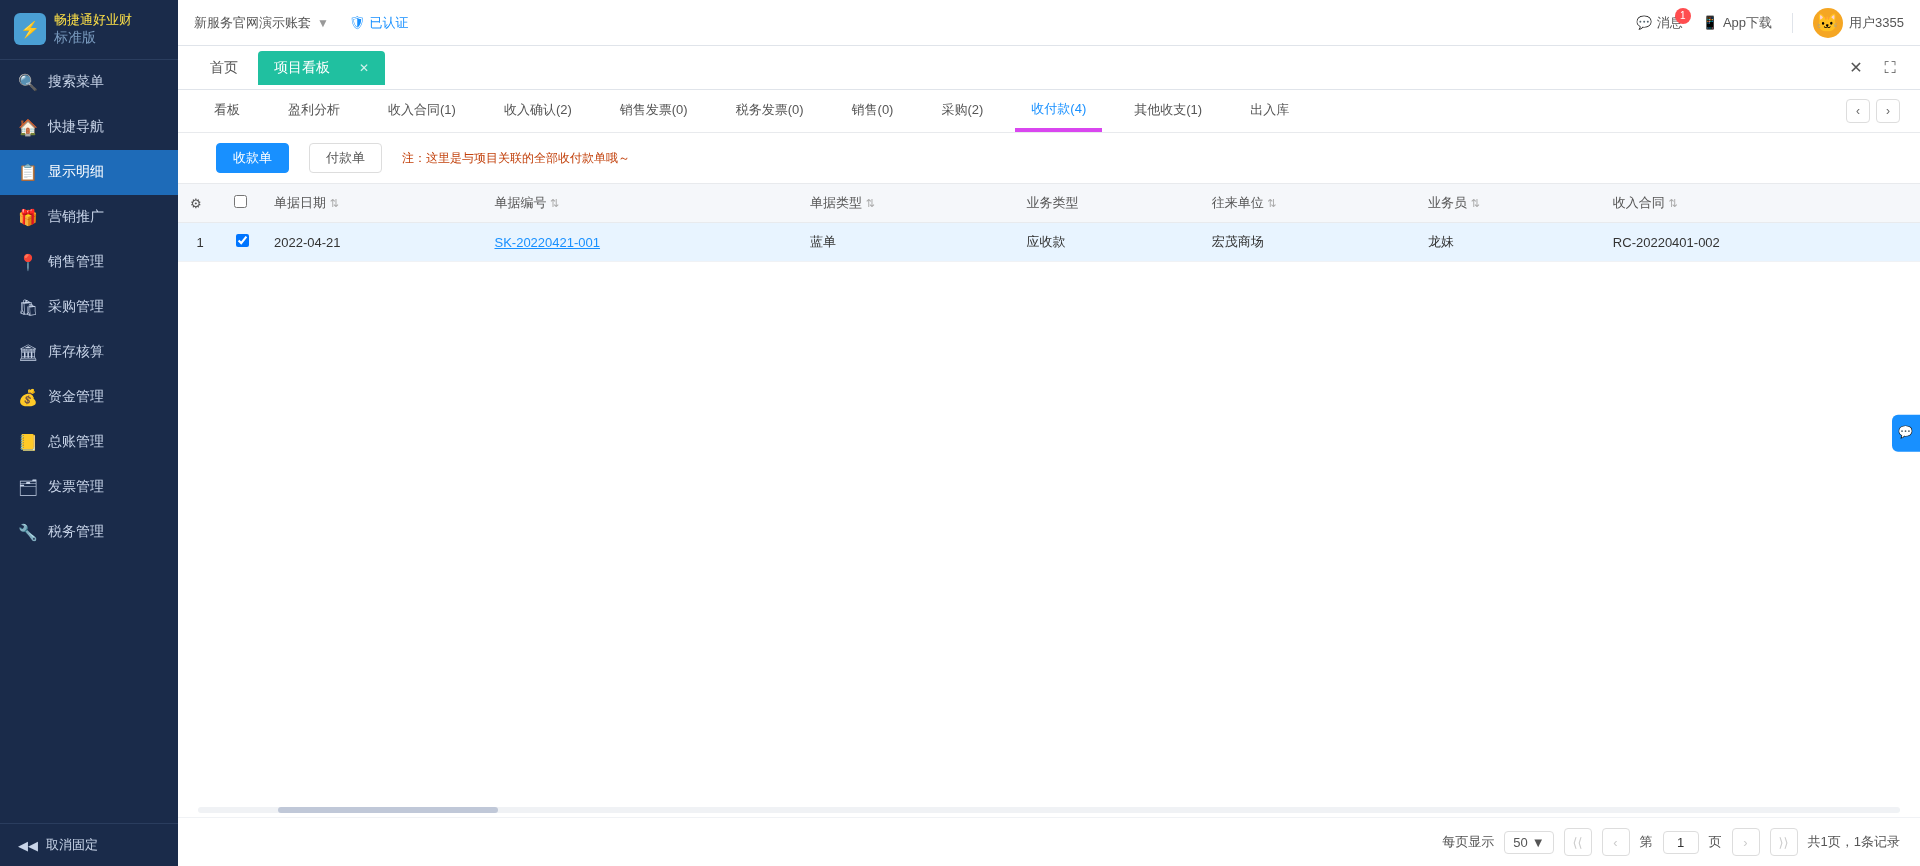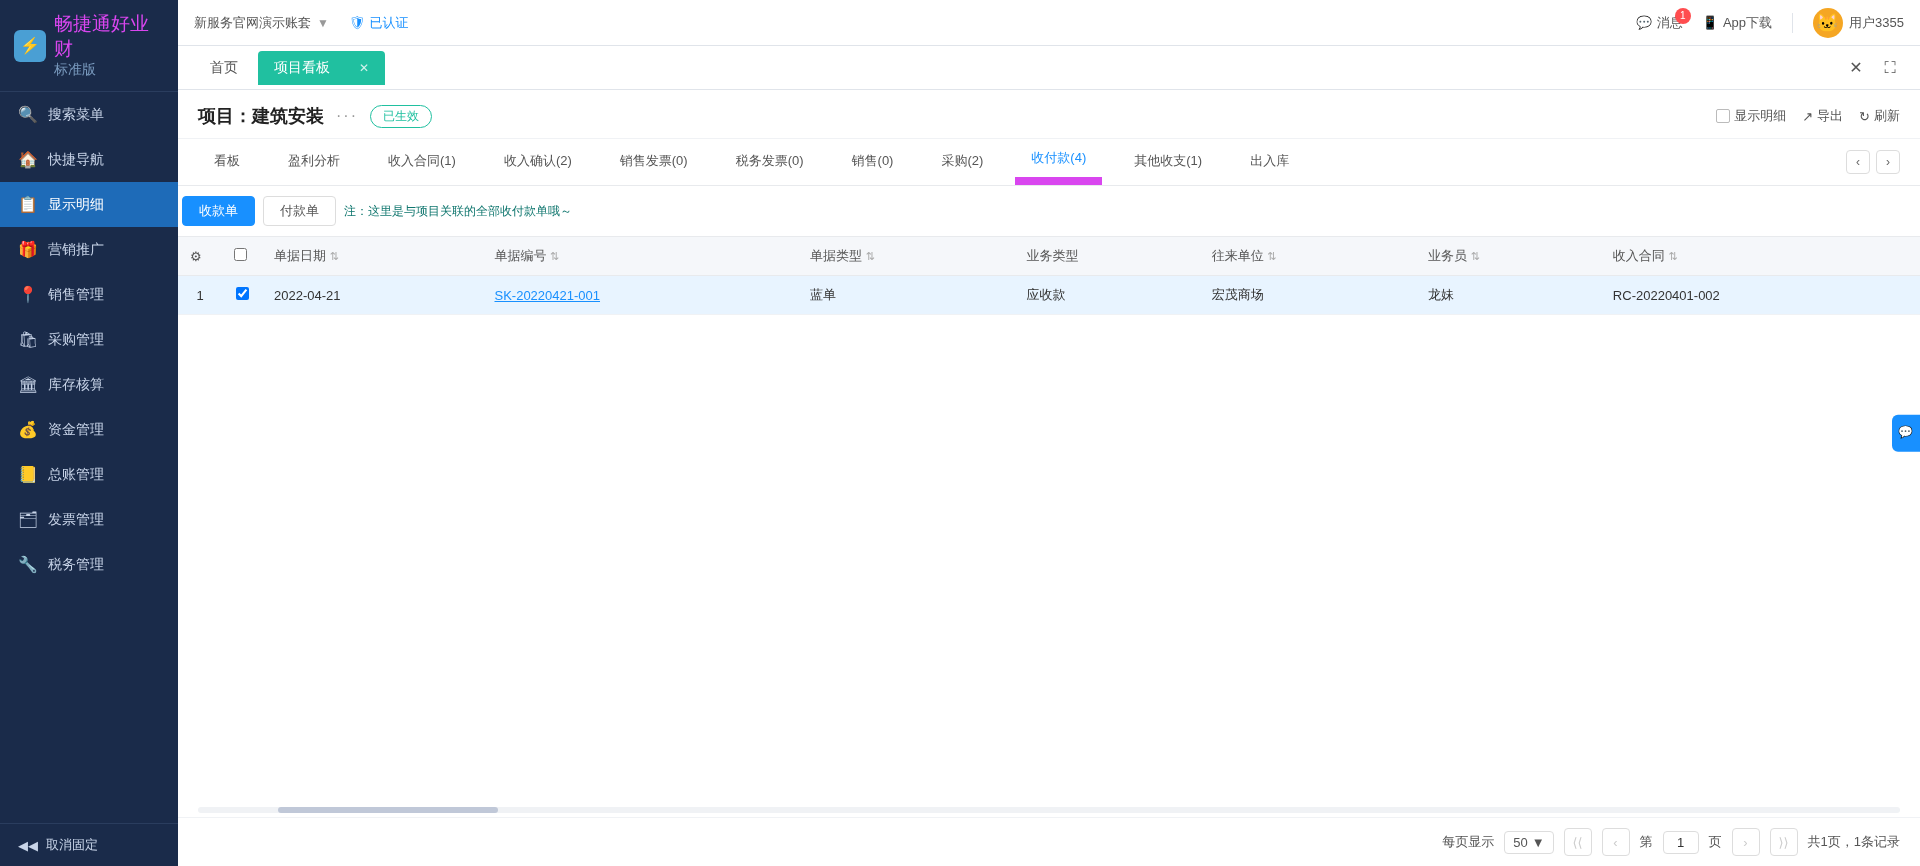--- a/index.html
+++ b/index.html
@@ -28,22 +28,22 @@
       background: #4a9fd4;
       border-radius: 6px;
       display: flex;
       align-items: center;
       justify-content: center;
       font-size: 16px;
       color: white;
       flex-shrink: 0;
     }
     .sidebar-brand {
-      font-size: 19px;
-      color: #d946ef;
+      font-size: 13px;
+      color: #fde047;
       line-height: 1.3;
     }
     .sidebar-edition {
       font-size: 14px;
       color: #7a9bbf;
     }
     .sidebar-scroll {
       flex: 1;
       overflow-y: auto;
     }
@@ -270,21 +270,21 @@
       padding: 10px 16px;
       cursor: pointer;
       font-size: 13px;
       color: #555;
       white-space: nowrap;
       border-bottom: 2px solid transparent;
       transition: all 0.2s;
     }
     .subtab.active {
       color: #1890ff;
-      border-bottom: 8px solid #d946ef;
+      border-bottom: 4px solid #d946ef;
       font-weight: 500;
     }
     .subtab-nav {
       margin-left: auto;
       display: flex;
       gap: 6px;
     }
     .subtab-nav-btn {
       width: 24px;
       height: 24px;
@@ -303,39 +303,39 @@
       flex: 1;
       overflow: auto;
       display: flex;
       flex-direction: column;
     }
 
     
     .toggle-row {
       display: flex;
       align-items: center;
-      padding: 10px 4px;
-      gap: 8px;
+      padding: 10px 38px;
+      gap: 20px;
     }
     .toggle-btn {
       padding: 5px 16px;
       border-radius: 4px;
       cursor: pointer;
       font-size: 13px;
       border: 1px solid #ddd;
       background: #fff;
       color: #555;
     }
     .toggle-btn.active {
       background: #1890ff;
       color: #fff;
       border-color: #1890ff;
     }
     .toggle-note {
-      color: #0f766e;
+      color: #c2410c;
       font-size: 12px;
     }
 
     
     .data-table {
       width: 100%;
       border-collapse: collapse;
       font-size: 13px;
     }
     .data-table th {
@@ -557,41 +557,20 @@
       <span class="tab-close">✕</span>
     </div>
     <div style="margin-left:auto;display:flex;gap:6px;align-items:center;">
       <div class="page-btn" style="border:none;font-size:16px;">✕</div>
       <div class="page-btn" style="border:none;font-size:16px;">⛶</div>
     </div>
   </div>
 
   <div class="content">
 
-    <div class="project-header">
-      <span class="project-title">
-        <span>项目：</span><span>建筑安装</span>
-      </span>
-      <span class="project-more">···</span>
-      <span class="project-status-badge">已生效</span>
-      <div class="project-header-right">
-        <div class="project-action">
-          <span class="checkbox-icon"></span>
-          <span>显示明细</span>
-        </div>
-        <div class="project-action">
-          <span>↗</span>
-          <span>导出</span>
-        </div>
-        <div class="project-action">
-          <span>↻</span>
-          <span>刷新</span>
-        </div>
-      </div>
-    </div>
 
     <div class="subtabs">
       <div class="subtab">看板</div>
       <div class="subtab">盈利分析</div>
       <div class="subtab">收入合同(1)</div>
       <div class="subtab">收入确认(2)</div>
       <div class="subtab">销售发票(0)</div>
       <div class="subtab">税务发票(0)</div>
       <div class="subtab">销售(0)</div>
       <div class="subtab">采购(2)</div>

